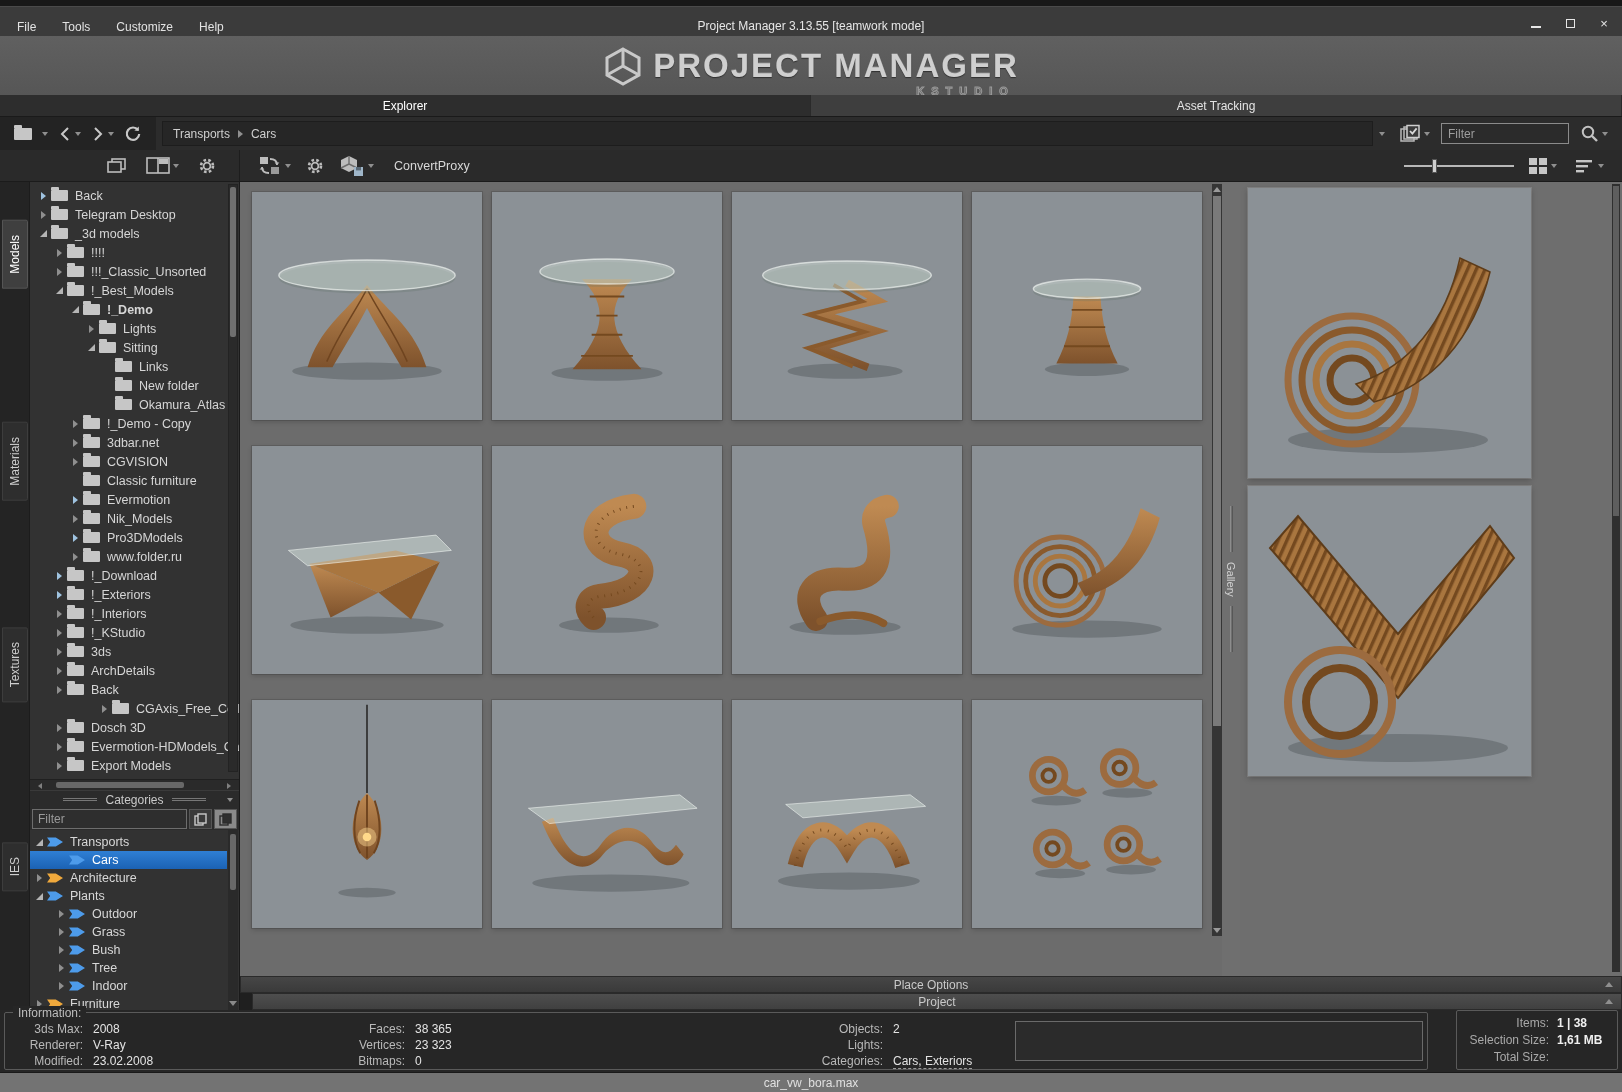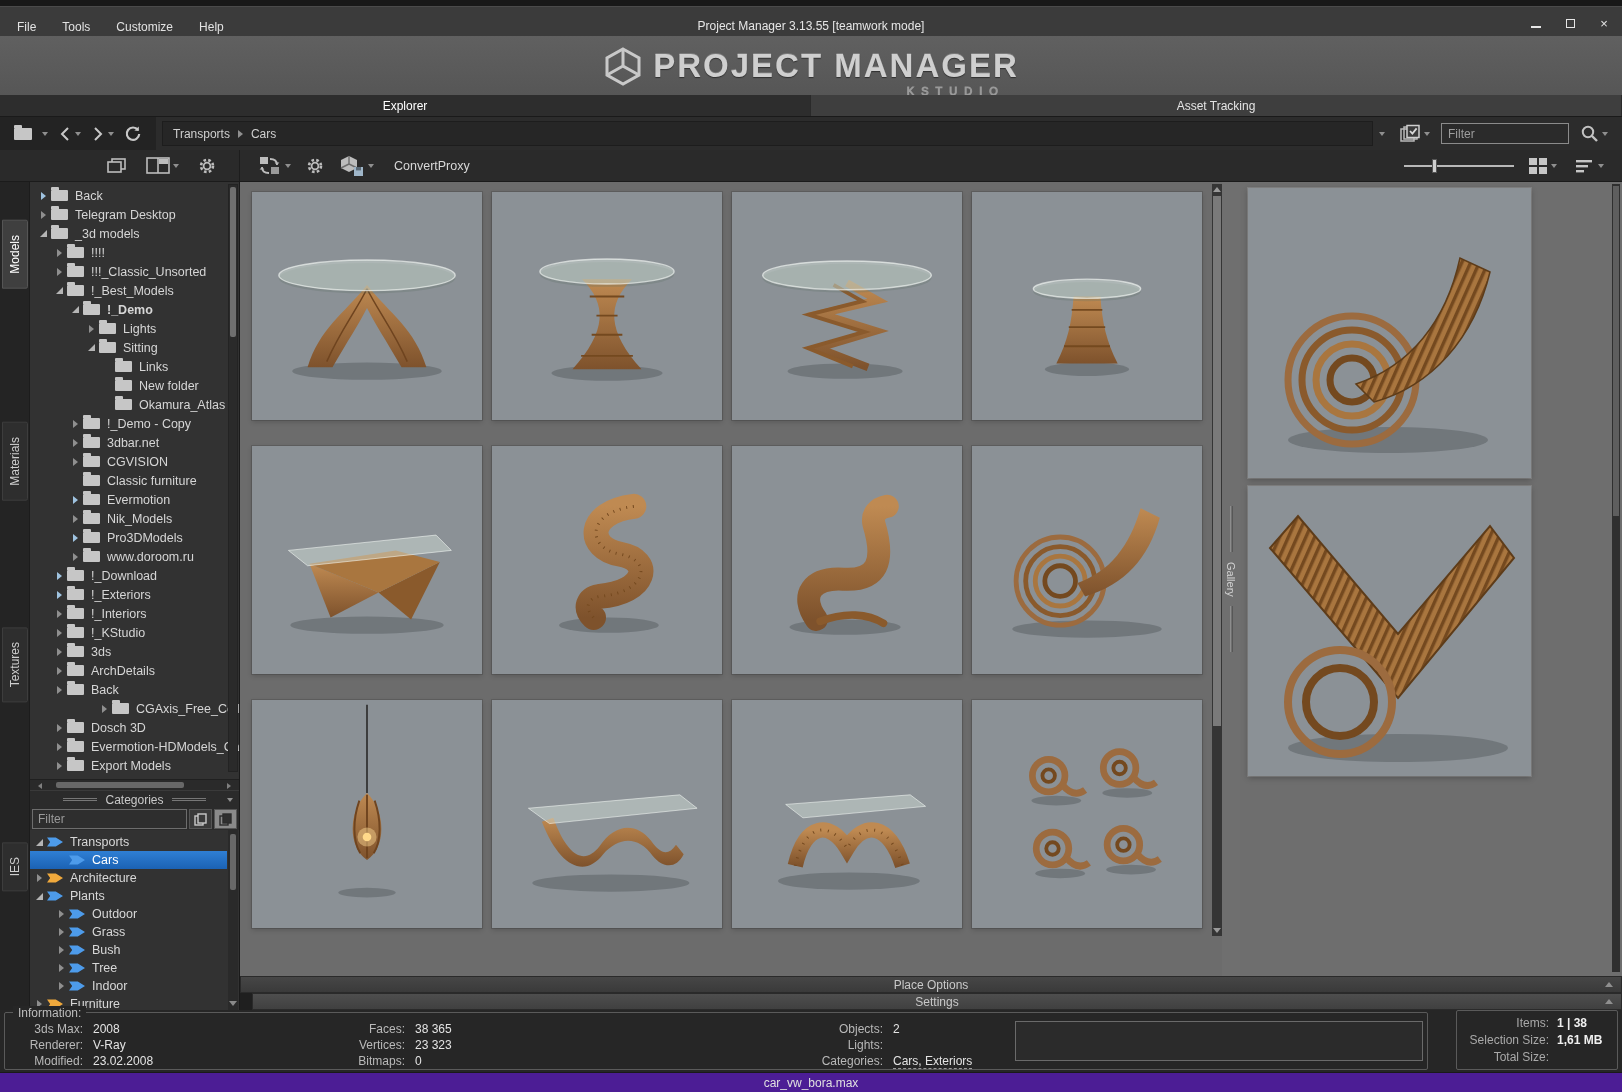--- a/index.html
+++ b/index.html
@@ -15,21 +15,21 @@
   #win-controls{position:absolute;right:8px;top:8px;display:flex;gap:14px;align-items:center}
   .win-btn{width:20px;height:18px;display:flex;align-items:center;justify-content:center;color:#e6e6e6;font-size:13px}
   .win-box{width:9px;height:9px;border:1.5px solid #e6e6e6;display:inline-block}
   .win-min{width:10px;height:2px;background:#e6e6e6;display:inline-block;margin-top:8px}
 
   
   #banner{position:absolute;left:0;top:36px;width:100%;height:59px;background:linear-gradient(#606060,#565656);display:flex;align-items:center;justify-content:center}
   #logo-wrap{position:relative;display:flex;align-items:center;gap:10px}
   #logo-cube{width:40px;height:40px}
   #logo-text{font-size:33px;font-weight:bold;letter-spacing:2px;color:#cfcfcf;text-shadow:0 1px 1px #303030,0 -1px 0 #7a7a7a}
-  #logo-sub{position:absolute;right:14px;bottom:-11px;font-size:11px;letter-spacing:7px;color:transparent;-webkit-text-stroke:1px #9a9a9a;font-weight:normal}
+  #logo-sub{position:absolute;right:4px;bottom:-11px;font-size:11px;letter-spacing:7px;color:transparent;-webkit-text-stroke:1px #9a9a9a;font-weight:bold}
 
   
   #tabs{position:absolute;left:0;top:95px;width:100%;height:22px;display:flex;border-bottom:1px solid #1a1a1a}
   .tab{flex:1;display:flex;align-items:center;justify-content:center;font-size:12px;color:#e4e4e4;background:#3e3e3e;border-right:1px solid #2a2a2a}
   .tab.active{background:#2d2d2d;color:#fff}
 
   
   #toolbar1{position:absolute;left:0;top:117px;width:100%;height:33px;background:#2c2c2c;display:flex;align-items:center}
   #nav-btns{display:flex;align-items:center;gap:2px;background:#232323;height:100%;padding:0 10px}
   .tbtn{display:flex;align-items:center;gap:3px;padding:4px 4px;border-radius:2px}
@@ -126,21 +126,21 @@
   #col1{left:16px}#col1 .lbl{min-width:62px}
   #col2{left:340px}#col2 .lbl{min-width:60px}
   #col3{left:800px}#col3 .lbl{min-width:78px}
   .val.link{border-bottom:1px dashed #9a9a9a}
   #notes-box{position:absolute;left:1010px;top:8px;width:408px;height:40px;border:1px solid #6a6a6a;background:#2b2b2b}
   #sel-box{position:absolute;left:1456px;top:0px;width:162px;height:60px;border:1px solid #5a5a5a;border-radius:2px;display:grid;grid-template-columns:auto auto;column-gap:8px;row-gap:3px;align-content:center;justify-content:end;padding-right:8px;font-size:12px}
   #sel-box .lbl{color:#a9a9a9;text-align:right}
   #sel-box .val{color:#f0f0f0;font-weight:bold;min-width:52px}
 
   
-  #footer{position:absolute;left:0;top:1072px;width:100%;height:20px;background:#4c1d95;border-top:1px solid #1a1a1a;display:flex;align-items:center;justify-content:center;color:#e0e0e0;font-size:12px}
+  #footer{position:absolute;left:0;top:1072px;width:100%;height:20px;background:#737373;border-top:1px solid #1a1a1a;display:flex;align-items:center;justify-content:center;color:#e0e0e0;font-size:12px}
 
   svg.icon{display:block}
 </style>
 </head>
 <body>
 
 <svg width="0" height="0" style="position:absolute" aria-hidden="true">
   <defs>
     <linearGradient id="woodg" x1="0" y1="0" x2="0" y2="1">
       <stop offset="0" stop-color="#bf8a52"></stop>
@@ -446,21 +446,21 @@
                 <span class="tri-r filled"></span>
               </span>
               <span class="folder"></span>
               <span>Pro3DModels</span>
             </div>
             <div class="trow" style="padding-left: 40px;">
               <span class="tarrow">
                 <span class="tri-r hollow"></span>
               </span>
               <span class="folder"></span>
-              <span>www.doroom.ru</span>
+              <span>www.folder.ru</span>
             </div>
             <div class="trow" style="padding-left: 24px;">
               <span class="tarrow">
                 <span class="tri-r filled"></span>
               </span>
               <span class="folder"></span>
               <span>!_Download</span>
             </div>
             <div class="trow" style="padding-left: 24px;">
               <span class="tarrow">
@@ -800,21 +800,21 @@
           <span class="thumb"></span>
         </div>
     </div>
   </div>
 
   <div class="rollout" id="bar-place">
     <span>Place Options</span>
     <span class="up"></span>
   </div>
   <div class="rollout" id="bar-settings">
-    <span>Settings</span>
+    <span>Project</span>
     <span class="up"></span>
   </div>
 
   <div id="status">
     <div id="info-box">
       <span id="info-legend">Information:</span>
       <div class="info-col" id="col1">
           <span class="lbl">3ds Max:</span>
           <span class="val">2008</span>
           <span class="lbl">Renderer:</span>

